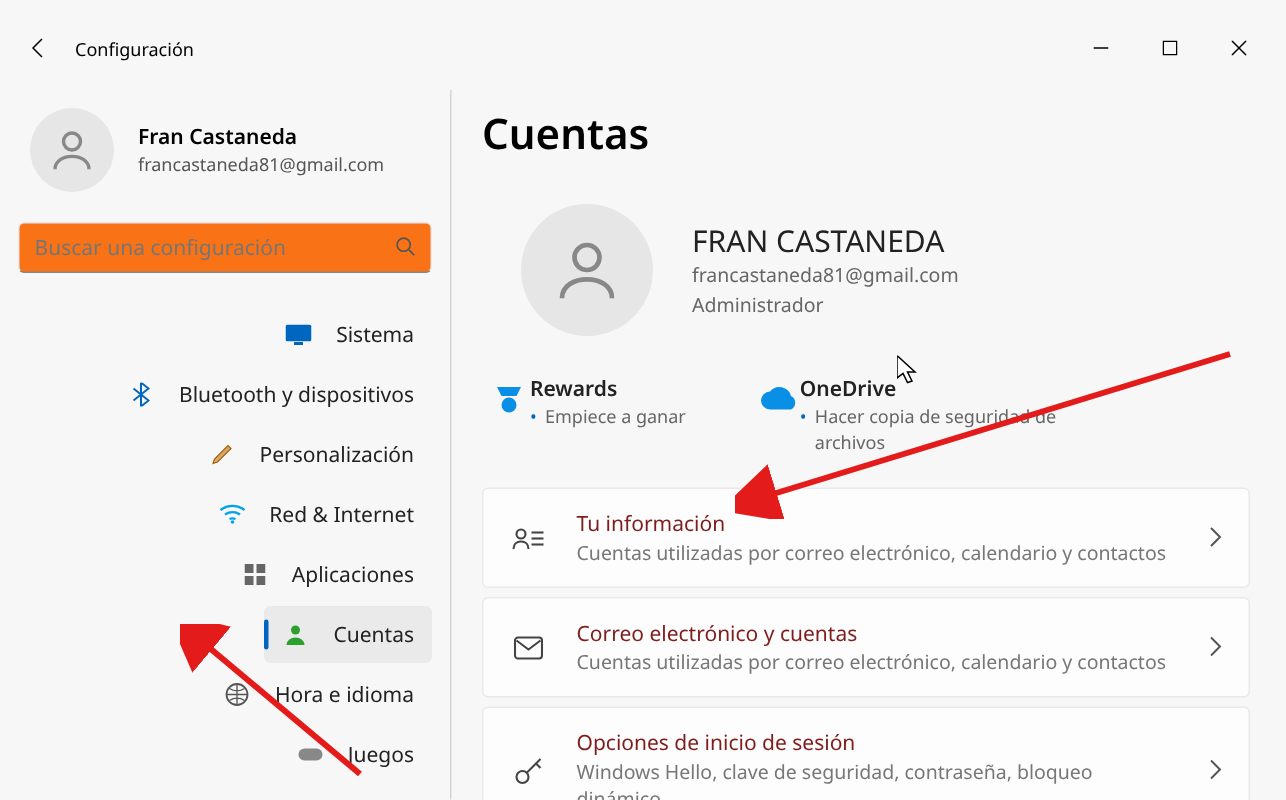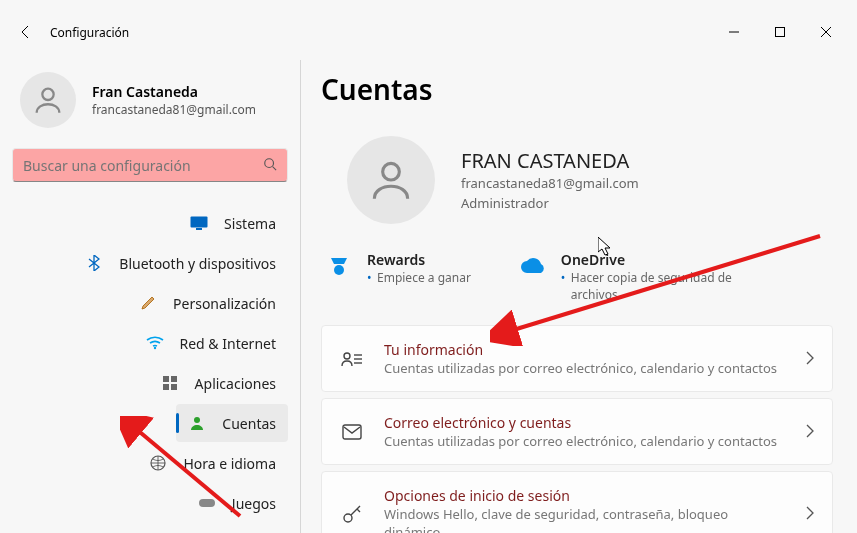--- a/index.html
+++ b/index.html
@@ -12,42 +12,42 @@
     .win-btn { width: 46px; height: 32px; display: flex; align-items: center; justify-content: center; cursor: pointer; }
 
     .app { display: flex; height: calc(100% - 40px); }
     .sidebar { width: 300px; padding: 8px 12px; display: flex; flex-direction: column; }
 
     .user-header { display: flex; align-items: center; gap: 16px; padding: 12px 8px 20px; }
     .avatar-large { width: 56px; height: 56px; border-radius: 50%; background: #e6e6e6; display: flex; align-items: center; justify-content: center; }
     .user-name { font-weight: 600; font-size: 14px; color: #000; }
     .user-email { font-size: 12px; color: #555; }
 
-    .search-box { display: flex; align-items: center; background: #fca5a5; border: 1px solid #e8e8e8; border-bottom: 1px solid #868686; border-radius: 4px; height: 34px; padding: 0 10px; margin-bottom: 22px; }
+    .search-box { display: flex; align-items: center; background: #f97316; border: 1px solid #e8e8e8; border-bottom: 1px solid #868686; border-radius: 4px; height: 34px; padding: 0 10px; margin-bottom: 22px; }
     .search-box input { flex: 1; border: none; outline: none; background: transparent; font-size: 14px; color: #333; }
     .search-icon { color: #555; }
 
     .nav { display: flex; flex-direction: column; gap: 2px; align-items: flex-end; }
     .nav-item { display: flex; align-items: center; gap: 16px; height: 38px; padding: 0 12px; border-radius: 4px; cursor: pointer; font-size: 14px; color: #222; position: relative; }
     .nav-item.active { background: #eaeaea; }
     .nav-item.active::before { content: ""; position: absolute; left: 0; top: 9px; bottom: 9px; width: 3px; background: #0067c0; border-radius: 2px; }
     .nav-icon { width: 18px; height: 18px; display: flex; align-items: center; justify-content: center; }
 
     .divider-vert { width: 1px; background: #d6d6d6; margin: 8px 0 0 0; }
 
     .main { flex: 1; padding: 18px 24px 0 20px; overflow-y: auto; }
     .page-title { font-size: 28px; font-weight: 600; color: #000; margin-bottom: 28px; }
 
     .account-header { display: flex; align-items: center; gap: 26px; margin-bottom: 26px; padding-left: 26px; }
     .avatar-xl { width: 88px; height: 88px; border-radius: 50%; background: #e6e6e6; display: flex; align-items: center; justify-content: center; }
     .account-name { font-size: 20px; color: #222; }
     .account-email, .account-role { font-size: 13px; color: #666; line-height: 1.5; }
 
     .rewards-row { display: flex; gap: 48px; padding-left: 4px; margin-bottom: 22px; }
-    .reward-block { display: flex; gap: 14px; align-items: flex-start; }
+    .reward-block { display: flex; gap: 0; align-items: flex-start; }
     .reward-icon { width: 28px; height: 28px; display: flex; align-items: center; justify-content: center; margin-top: 2px; }
     .reward-title { font-size: 14px; font-weight: 600; color: #222; }
     .reward-sub { font-size: 12px; color: #666; position: relative; padding-left: 10px; max-width: 190px; }
     .reward-sub::before { content: "•"; position: absolute; left: 0; color: #0067c0; }
 
     .card { background: #fdfdfd; border: 1px solid #e9e9e9; border-radius: 4px; padding: 14px 18px; margin-bottom: 6px; display: flex; align-items: center; gap: 20px; cursor: pointer; }
     .card-icon { width: 24px; display: flex; justify-content: center; color: #444; }
     .card-body { flex: 1; }
     .card-title { font-size: 14px; color: #7f1d1d; }
     .card-sub { font-size: 13px; color: #777; }

